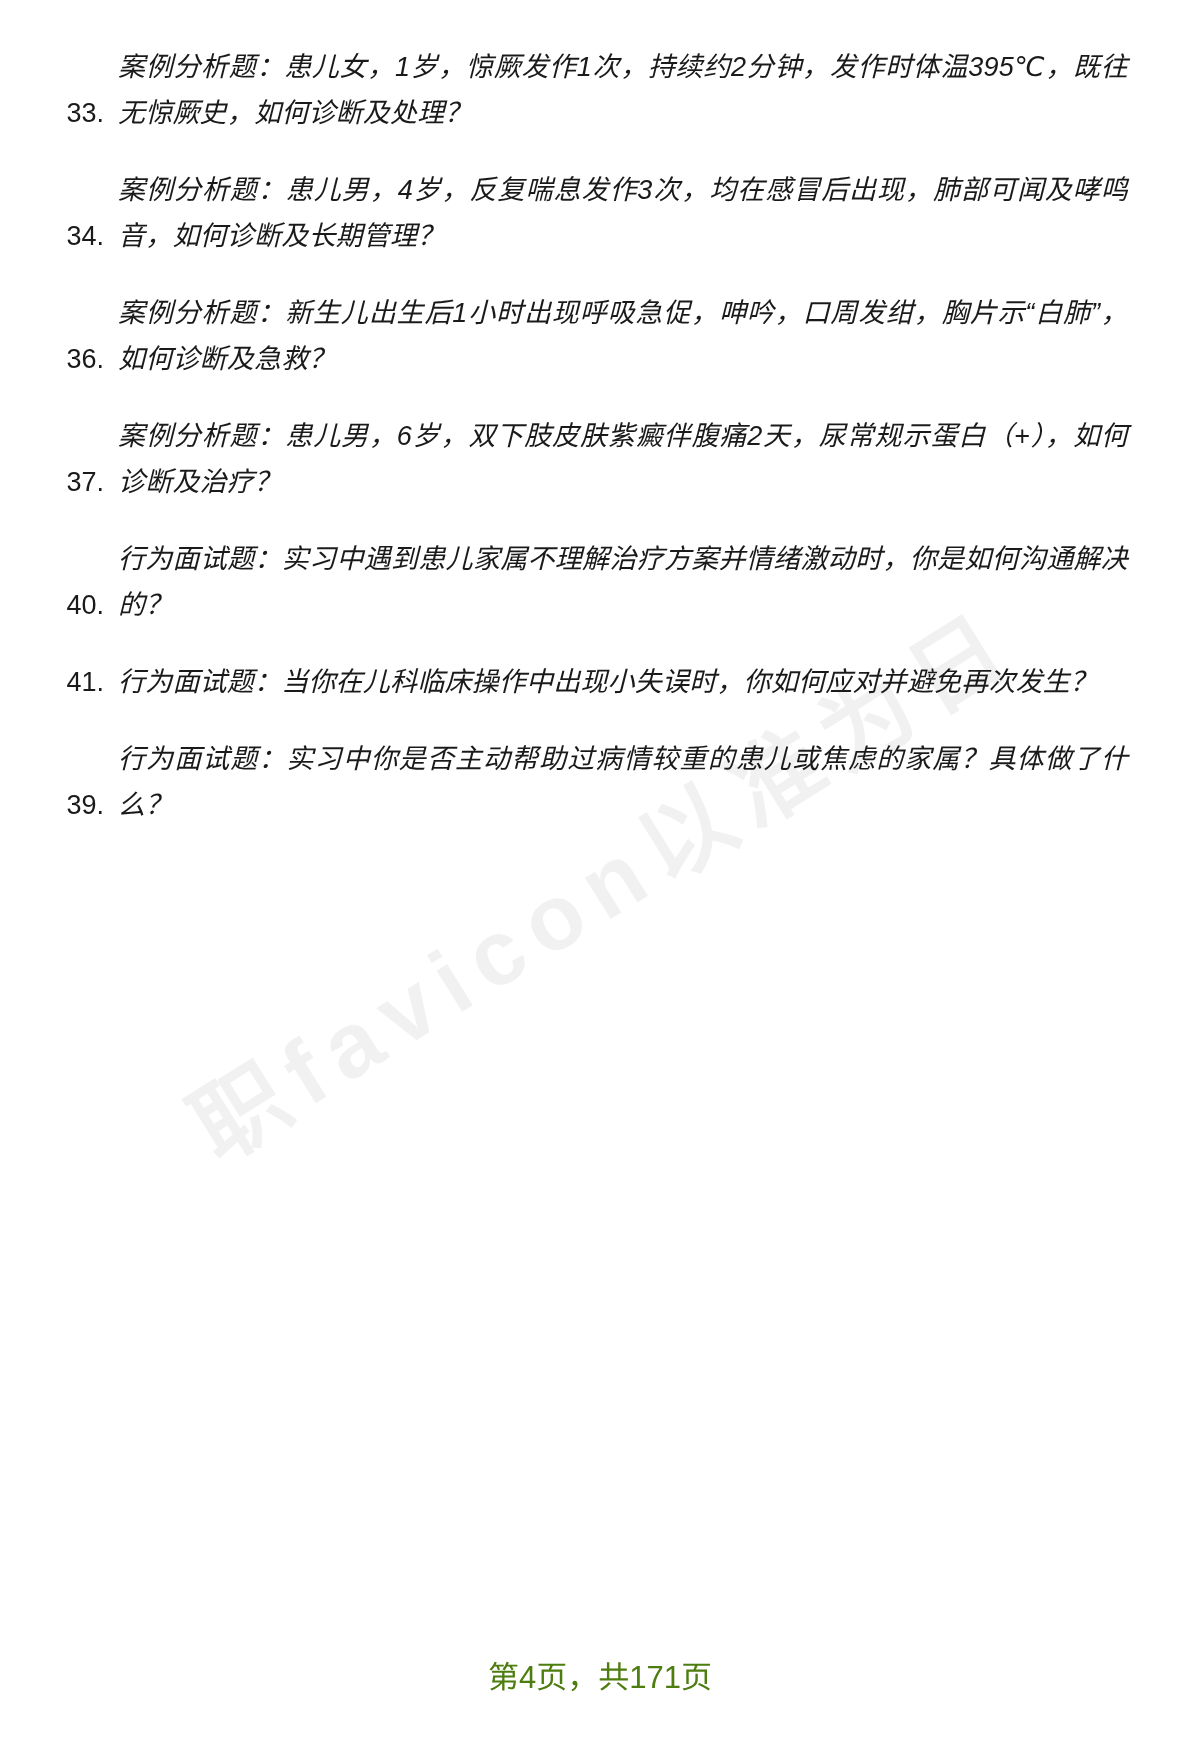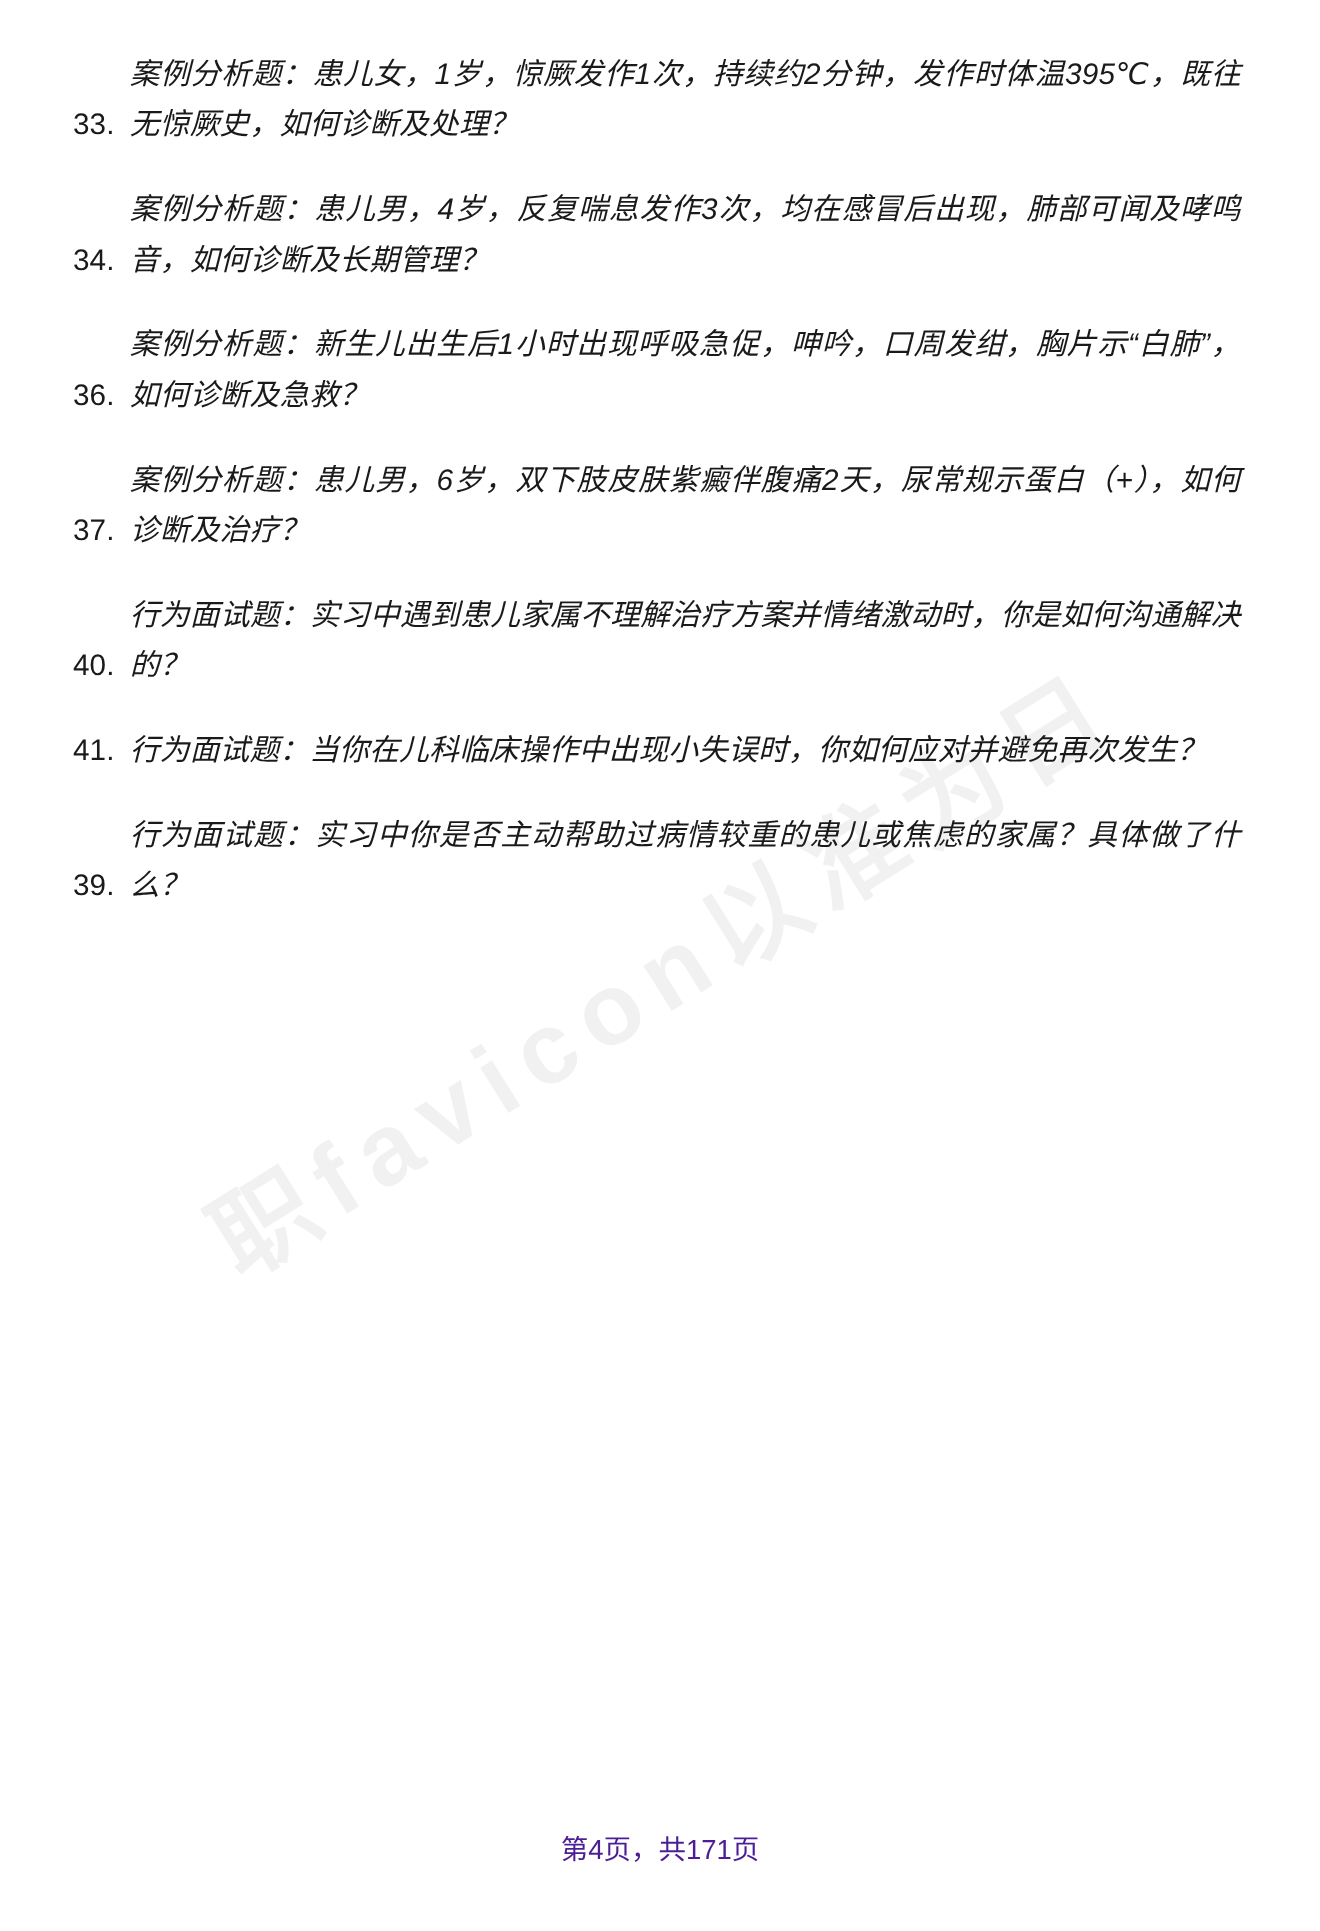--- a/index.html
+++ b/index.html
@@ -67,22 +67,22 @@
     color: #1a1a1a;
     letter-spacing: 0.2px;
     font-style: italic;
   }
   .footer {
     position: absolute;
     left: 0;
     right: 0;
     bottom: 58px;
     text-align: center;
-    font-size: 25px;
-    color: #4c1d95;
+    font-size: 31px;
+    color: #4d7c0f;
     z-index: 1;
   }
 </style>
 </head>
 <body>
 
 <div class="page">
 
   <div class="watermark">职favicon以准为日</div>
 

